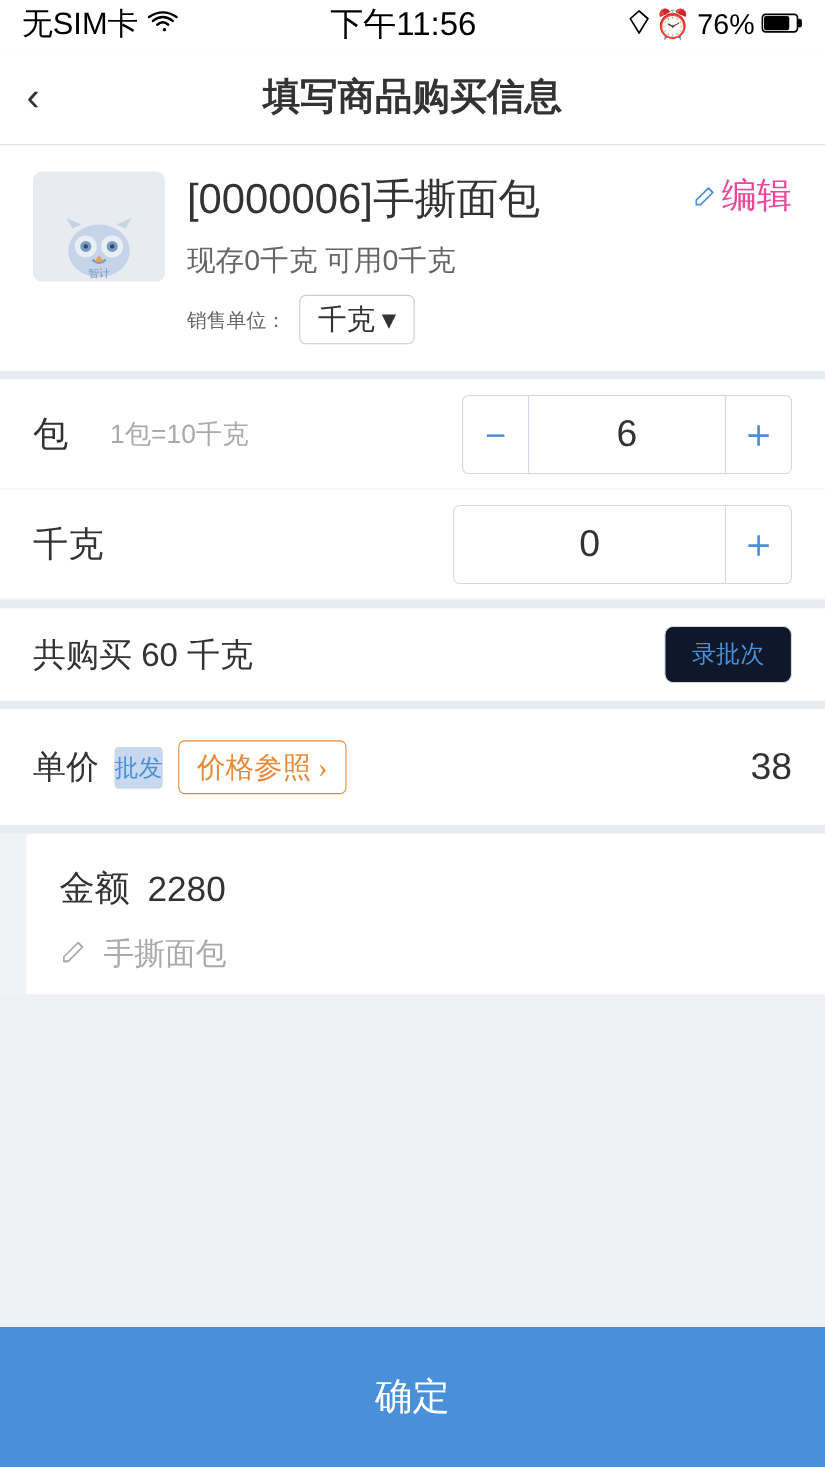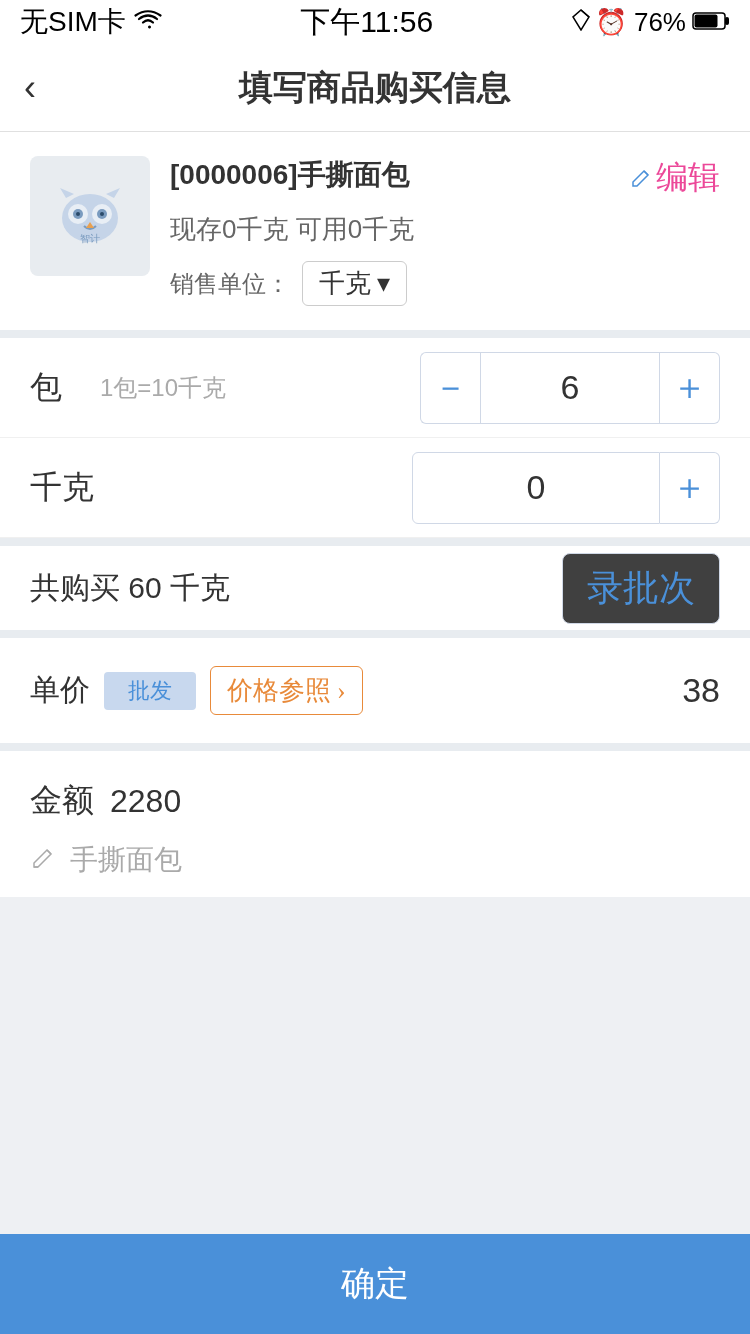--- a/index.html
+++ b/index.html
@@ -73,39 +73,39 @@
     .product-card {
       background: #fff;
       padding: 24px 30px;
       display: flex;
       align-items: flex-start;
       gap: 20px;
       border-bottom: 8px solid #e8ecf0;
     }
     .product-image {
       width: 120px;
-      height: 120px;
+      height: 100px;
       background: #e8ecf0;
       border-radius: 8px;
       display: flex;
-      align-items: center;
+      align-items: flex-end;
       justify-content: center;
       flex-shrink: 0;
     }
     .product-info {
       flex: 1;
     }
     .product-name-row {
       display: flex;
       justify-content: space-between;
       align-items: flex-start;
     }
     .product-name {
-      font-size: 28px;
-      font-weight: 700;
+      font-size: 38px;
+      font-weight: 400;
       color: #333;
     }
     .edit-btn {
       font-size: 32px;
       color: #ec4899;
       display: flex;
       align-items: center;
       gap: 4px;
     }
     .product-stock {
@@ -113,21 +113,21 @@
       color: #666;
       margin-top: 12px;
     }
     .product-unit-row {
       display: flex;
       align-items: center;
       gap: 12px;
       margin-top: 14px;
     }
     .product-unit-label {
-      font-size: 24px;
+      font-size: 18px;
       color: #666;
     }
     .unit-select {
       border: 1px solid #ccc;
       border-radius: 6px;
       padding: 4px 16px;
       font-size: 26px;
       color: #333;
       background: #fff;
       display: flex;
@@ -218,23 +218,23 @@
       border-bottom: 8px solid #e8ecf0;
     }
     .summary-text {
       font-size: 30px;
       color: #333;
     }
     .record-btn {
       border: 1px solid #d0d8e6;
       border-radius: 8px;
       padding: 10px 24px;
-      font-size: 36px;
+      font-size: 22px;
       color: #4a90d9;
-      background: #404040;
+      background: #0f172a;
       cursor: pointer;
       text-align: right;
     }
 
     
     .price-section {
       background: #fff;
       padding: 28px 30px;
       display: flex;
       align-items: center;
@@ -242,21 +242,21 @@
     }
     .price-label {
       font-size: 30px;
       color: #333;
       margin-right: 14px;
     }
     .batch-badge {
       background: #c8d8ee;
       color: #4a90d9;
       font-size: 22px;
-      padding: 4px 24px;
+      padding: 4px 0;
       border-radius: 4px;
       margin-right: 14px;
     }
     .price-ref-btn {
       border: 1.5px solid #e88a3a;
       border-radius: 6px;
       padding: 6px 16px;
       font-size: 26px;
       color: #e88a3a;
       background: #fff;
@@ -270,20 +270,21 @@
       margin-left: auto;
       font-size: 34px;
       color: #333;
       font-weight: 400;
     }
 
     
     .amount-section {
       background: #fff;
       padding: 28px 16px 18px 30px;
+      margin-left: 24px;
     }
     .amount-row {
       display: flex;
       align-items: center;
       gap: 16px;
       font-size: 32px;
       color: #333;
     }
     .amount-label {
       font-size: 32px;
@@ -308,21 +309,21 @@
       font-size: 28px;
       color: #aaa;
     }
 
     
     .footer {
       position: fixed;
       bottom: 0;
       left: 0;
       width: 750px;
-      height: 100px;
+      height: 128px;
       background: #4a90d9;
       display: flex;
       align-items: center;
       justify-content: center;
       cursor: pointer;
     }
     .footer-btn {
       font-size: 34px;
       color: #fff;
       font-weight: 500;

